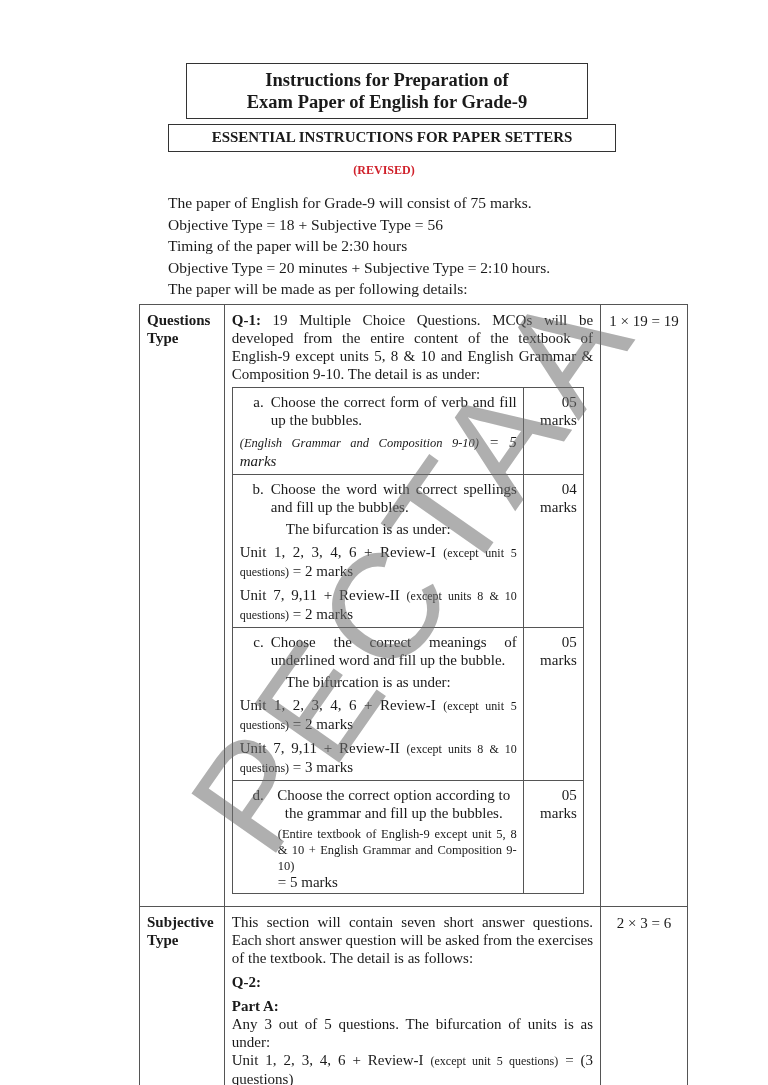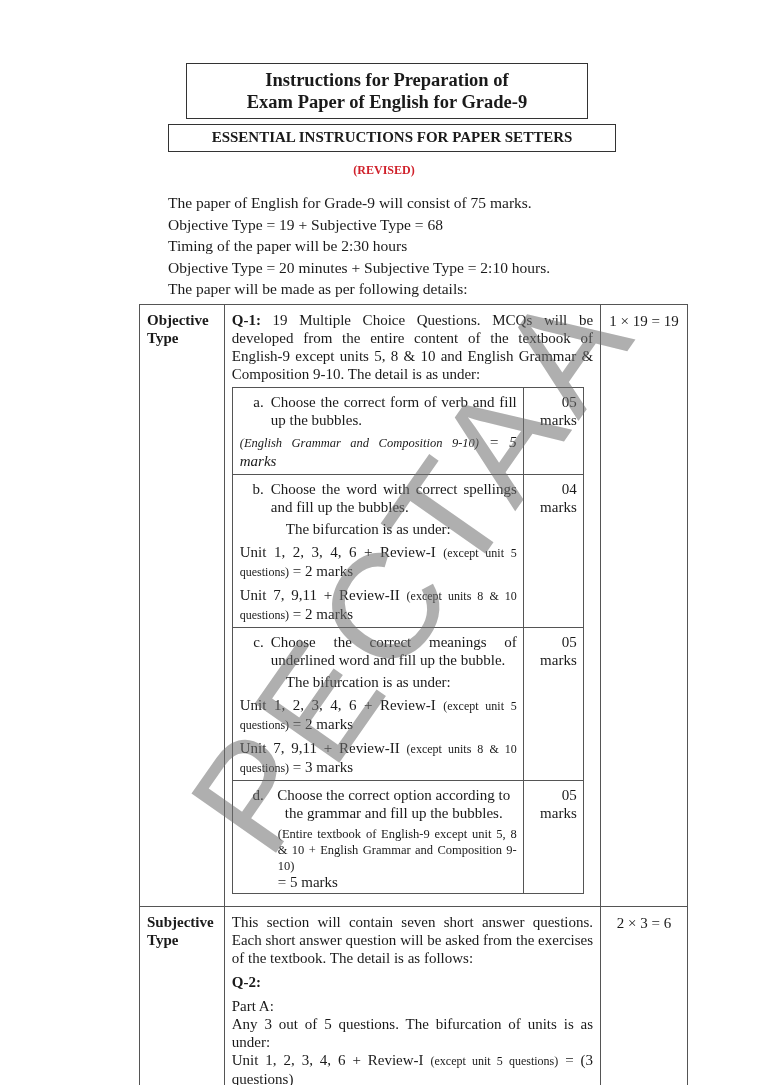--- a/index.html
+++ b/index.html
@@ -42,21 +42,21 @@
   table.sub td.smark { width: 46px; text-align: right; }
   .item { display: flex; }
   .item .letter { width: 24px; flex: 0 0 24px; text-align: right; padding-right: 7px; }
   .item .txt { flex: 1; text-align: justify; }
   .bif { padding-left: 46px; margin-top: 4px; }
   .unit { margin-top: 5px; text-align: justify; }
   .small { font-size: 12px; }
   .note { font-size: 12.5px; margin-top: 4px; font-style: italic; }
   .note-d { font-size: 12.5px; padding-left: 38px; line-height: 16px; margin-top: 4px; }
   .q2 { font-weight: bold; margin-top: 6px; }
-  .parta { font-weight: normal; margin-top: 6px; }
+  .parta { font-weight: bold; margin-top: 6px; }
 
   .watermark {
     position: absolute; left: 115px; top: 420px; width: 640px;
     transform: rotate(-55deg); transform-origin: 0 0; font-family: "Liberation Sans", sans-serif;
     font-size: 150px; letter-spacing: 10px; color: rgba(110,110,110,0.55);
     pointer-events: none; white-space: nowrap; line-height: 1;
     left: 165px; top: 790px;
   }
 </style>
 </head>
@@ -66,31 +66,31 @@
   <div>Instructions for Preparation of</div>
   <div>Exam Paper of English for Grade-9</div>
 </div>
 
 <div class="subtitle-box">ESSENTIAL INSTRUCTIONS FOR PAPER SETTERS</div>
 
 <div class="revised">(REVISED)</div>
 
 <div class="intro">
   <div>The paper of English for Grade-9 will consist of 75 marks.</div>
-  <div>Objective Type = 19 + Subjective Type = 68</div>
+  <div>Objective Type = 18 + Subjective Type = 56</div>
   <div>Timing of the paper will be 2:30 hours</div>
   <div>Objective Type = 20 minutes + Subjective Type = 2:10 hours.</div>
   <div>The paper will be made as per following details:</div>
 </div>
 
 <table class="main">
   <tbody>
     <tr>
       <td class="type">
-        <div>Objective</div>
+        <div>Questions</div>
         <div>Type</div>
       </td>
       <td class="content">
         <div><span class="qlabel">Q-1:</span><span> 19 Multiple Choice Questions. MCQs will be developed from the entire content of the textbook of English-9 except units 5, 8 &amp; 10 and English Grammar &amp; Composition 9-10. The detail is as under:</span></div>
         <table class="sub">
           <tbody>
               <tr>
             <td>
               <div class="item">
                     <span class="letter">a.</span>

